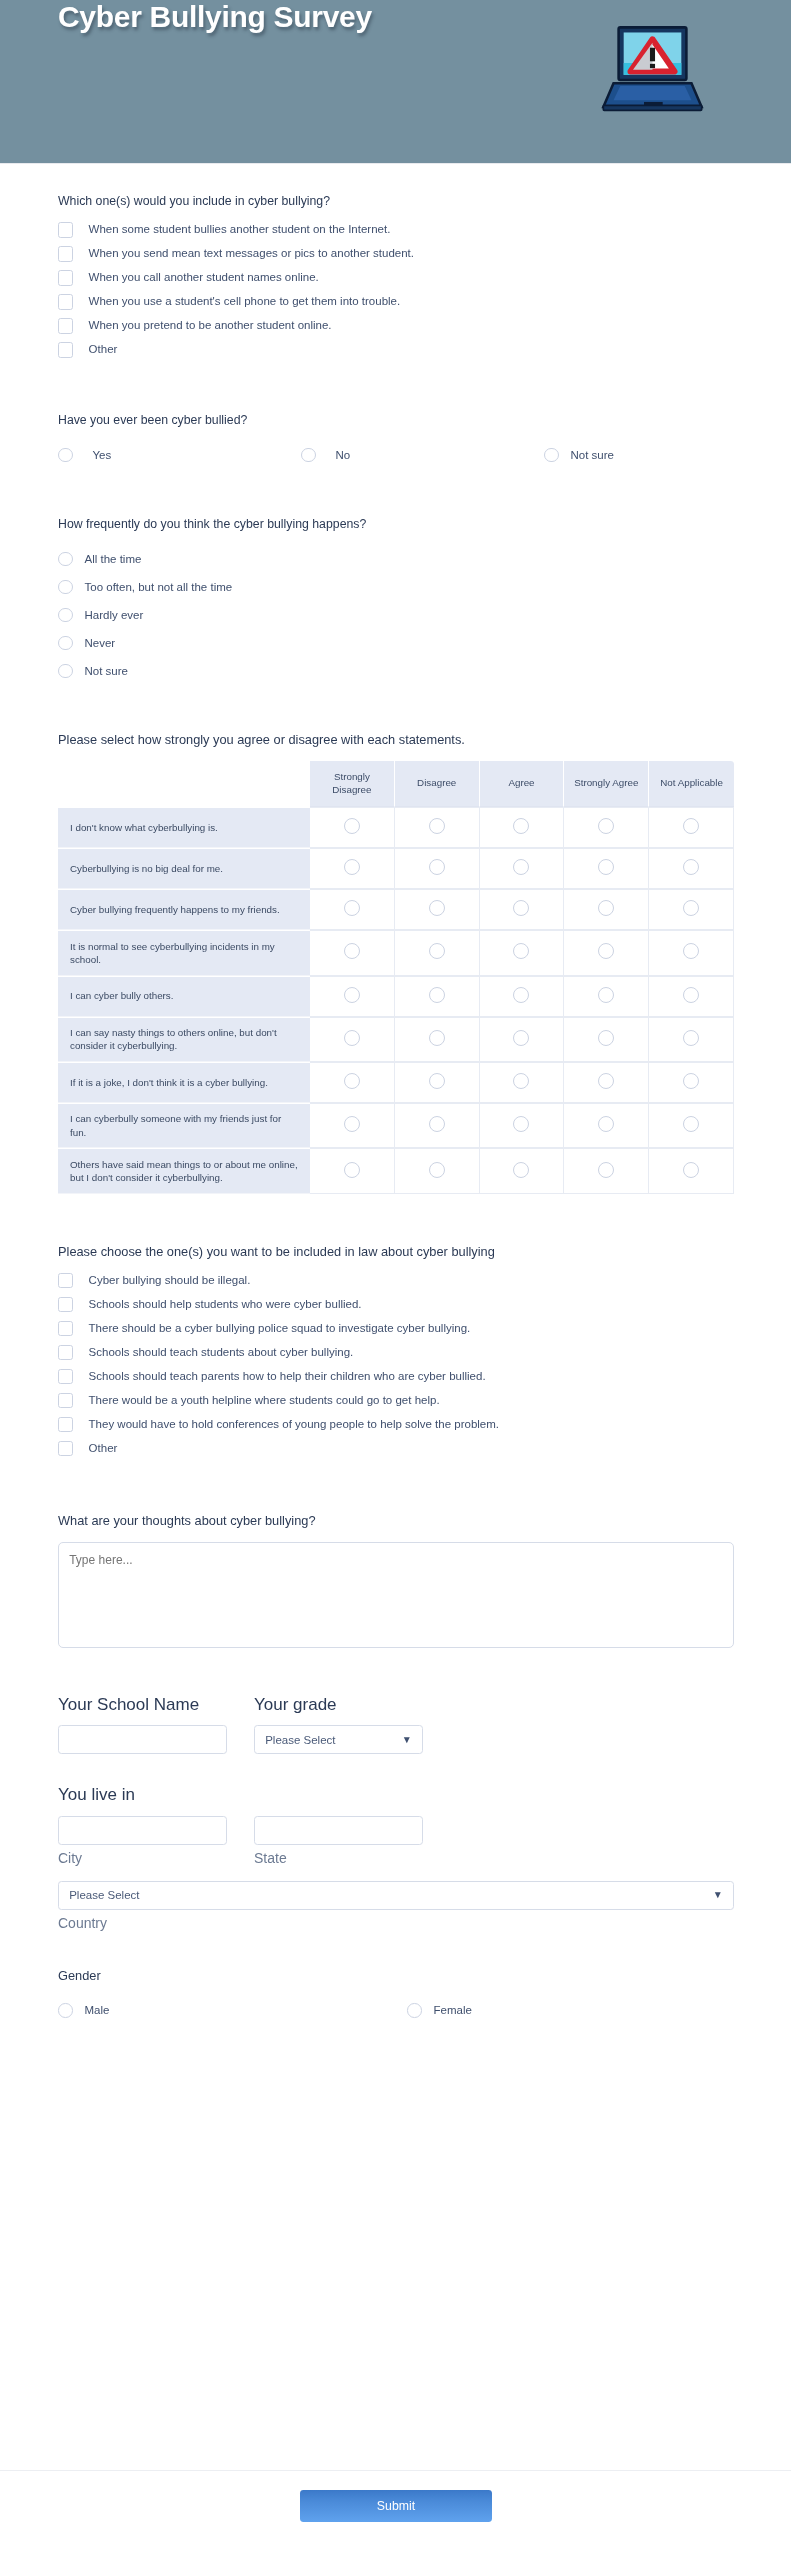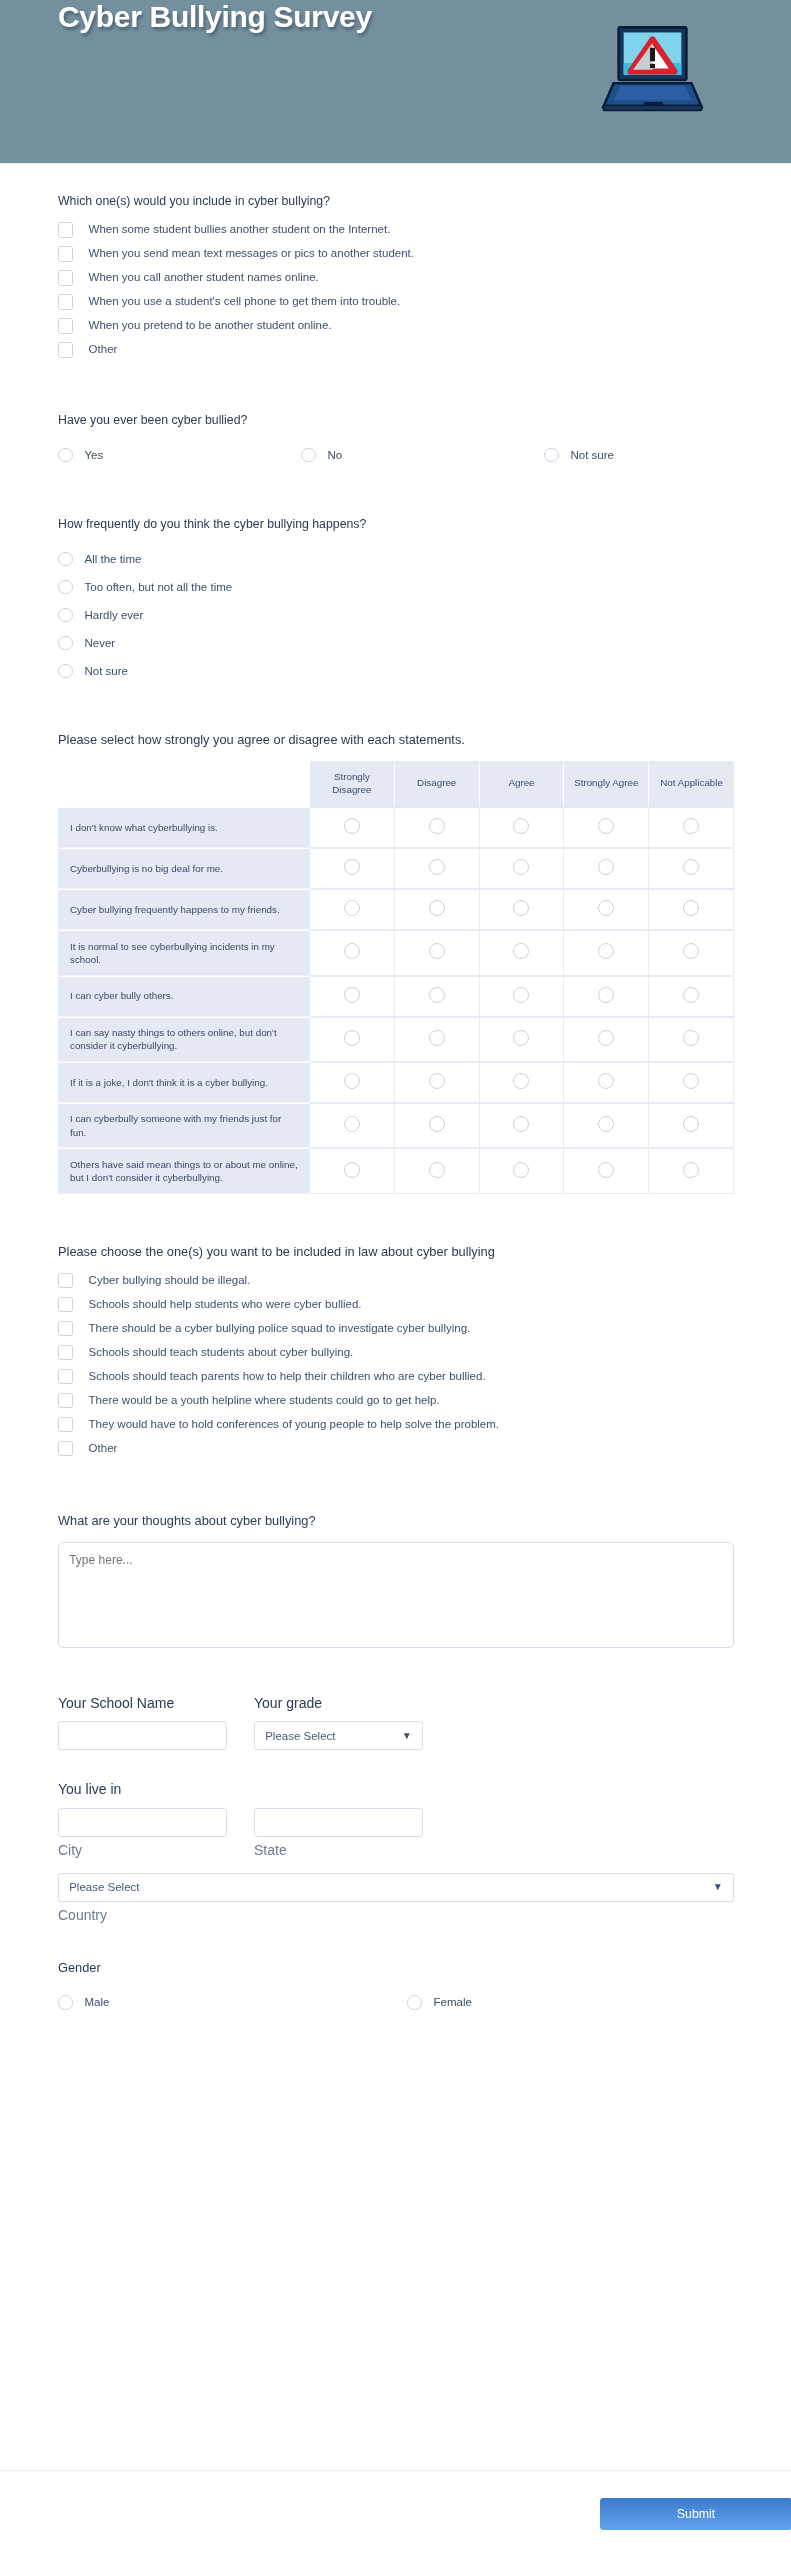--- a/index.html
+++ b/index.html
@@ -71,21 +71,21 @@
   .radio-row {
     display: flex;
     align-items: center;
     height: 27px;
   }
   .radio-cell {
     display: flex;
     align-items: center;
     flex: 0 0 auto;
   }
-  .rc-w285 { width: 243px; }
+  .rc-w285 { width: 243px; gap: 8px; }
   .rc-w410 { width: 349px; }
 
   .radio-grid-2 { display: flex; flex-wrap: wrap; }
   .radio-grid-2 > .radio-cell { width: 349px; height: 28px; }
 
   
   .matrix-wrap { margin-top: 8.5px; }
   table.matrix {
     border-collapse: separate;
     border-spacing: 0;
@@ -133,21 +133,21 @@
   .mrb {
     width: 16px; height: 16px;
     border: 0.9px solid #ccd3e2;
     border-radius: 50%;
     background: #fff;
     display: inline-block;
   }
 
   
   .field-label {
-    font-size: 14px;
+    font-size: 17px;
     color: #2b3a55;
     margin-bottom: 10.2px;
   }
   .txt-input {
     height: 29px;
     border: 0.9px solid #d6dce8;
     border-radius: 3.4px;
     background: #fff;
     width: 100%;
     font-size: 11.5px;
@@ -192,22 +192,22 @@
   }
 
   
   .footer {
     position: absolute;
     left: 0; right: 0; bottom: 0;
     height: 106px;
     border-top: 0.9px solid #eceef2;
     display: flex;
     align-items: flex-start;
-    justify-content: flex-end;
-    padding-top: 27px;
+    justify-content: center;
+    padding-top: 19px;
   }
   .submit-btn {
     width: 192px;
     height: 32px;
     border-radius: 3.4px;
     border: none;
     background: linear-gradient(to bottom, #3b79c9 0%, #4a8ad8 35%, #5fa2ee 100%);
     color: #ffffff;
     font-size: 12.3px;
     font-family: "Liberation Sans", sans-serif;

